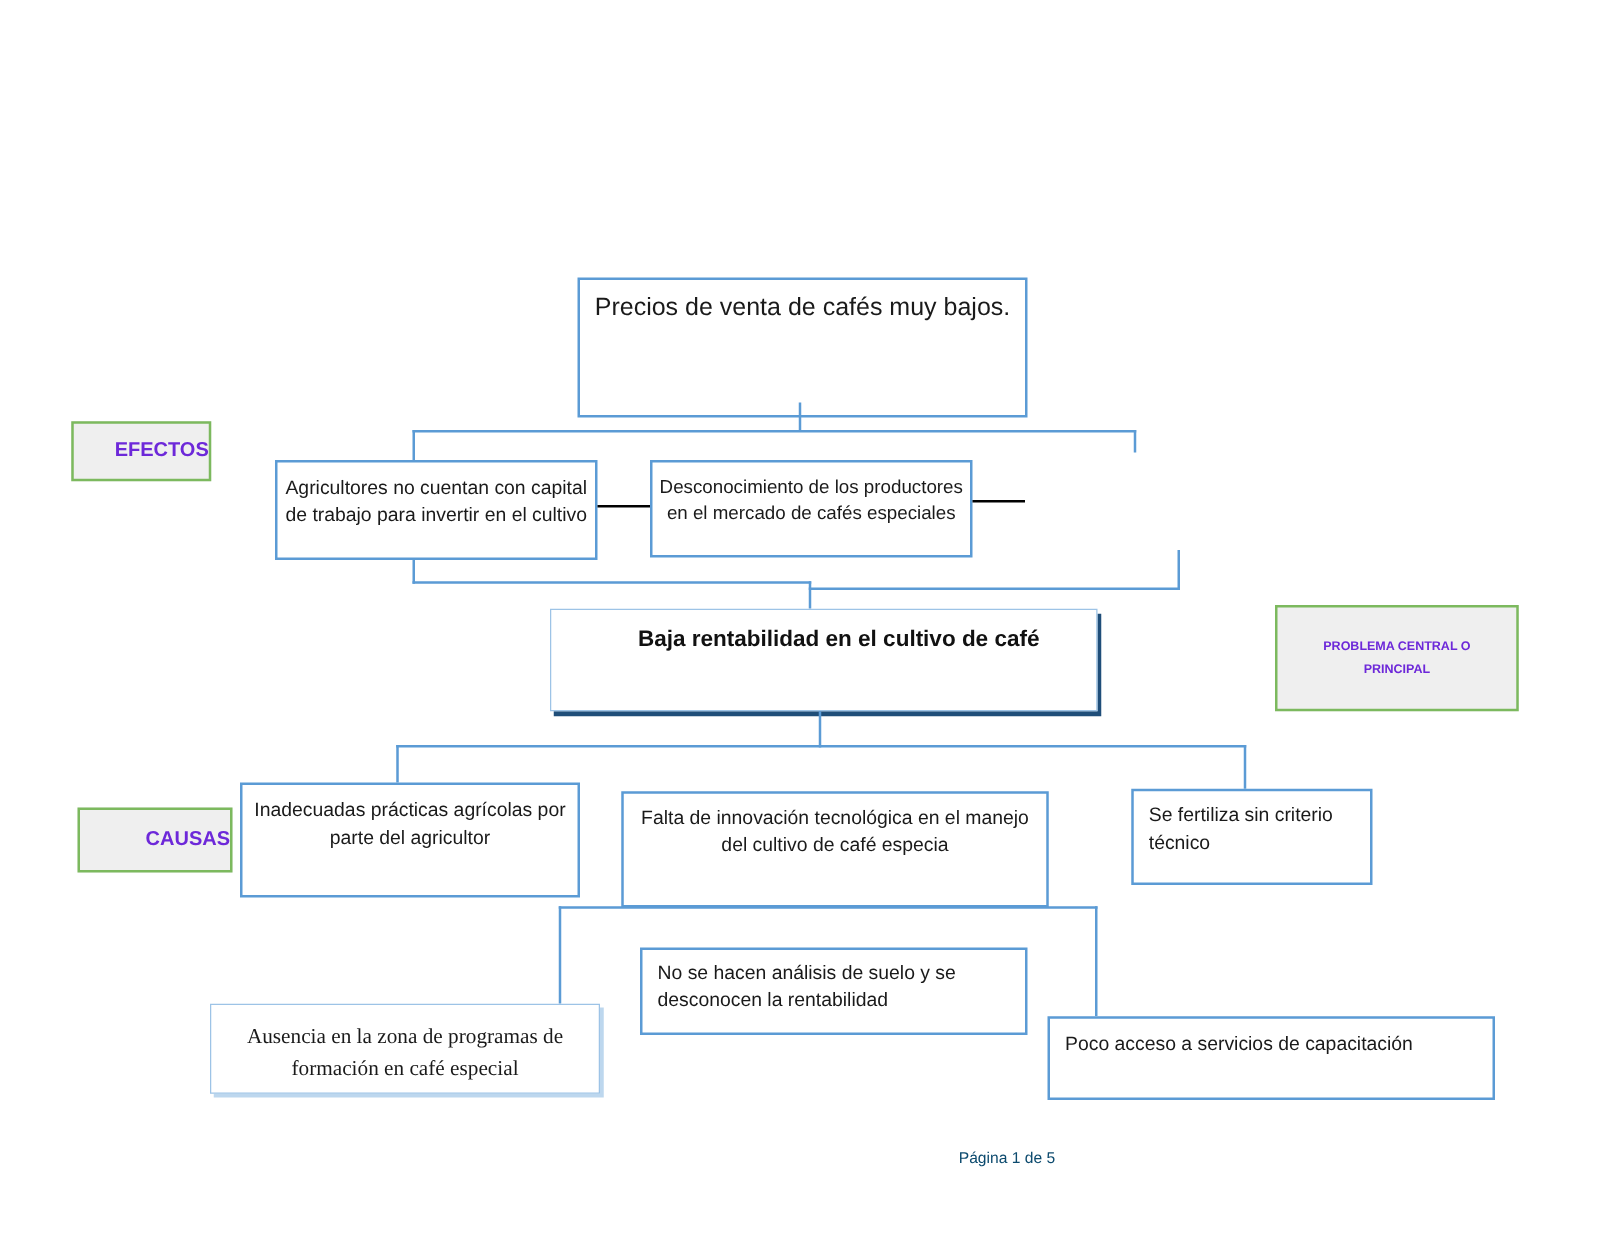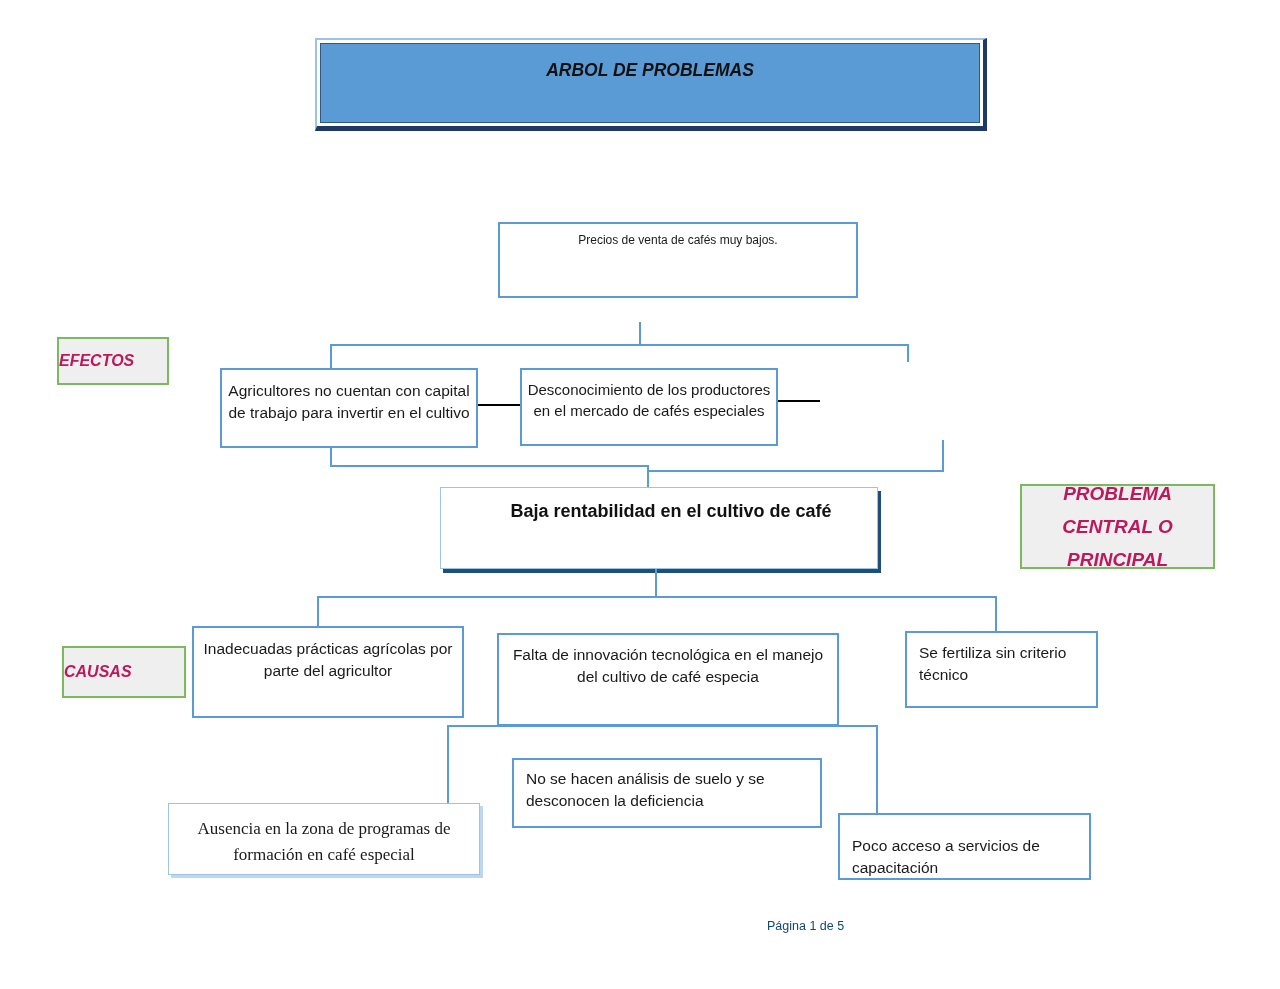--- a/index.html
+++ b/index.html
@@ -31,47 +31,44 @@
   .central{
     left:440px;top:487px;width:438px;height:82px;
     border:1px solid #9DC3E6;background:#ffffff;
     box-shadow:3px 4px 0 #1F4E79;
     text-align:center;padding-top:10px;
     font-weight:bold;font-size:18px;line-height:1.45;color:#111;padding-left:24px;
   }
   
   .sec-label{
     background:#EFEFEF;border:2px solid #7CB95E;
-    font-weight:bold;font-style:italic;font-size:16px;color:#be185d;
-    display:flex;align-items:center;justify-content:flex-start;text-align:center;
+    font-weight:bold;font-size:16px;color:#6d28d9;
+    display:flex;align-items:center;justify-content:flex-end;text-align:center;
   }
-  .sec-label.multi{line-height:1.75;font-size:19px;}
+  .sec-label.multi{line-height:1.75;font-size:10px;}
   .sec-label.multi .inner{display:block;width:130px;margin:0 auto;}
   
   .line{background:#5B9BD5;}
   .line.black{background:#000000;}
   
   .pad-top{padding-top:8px;}
   .serif-node{
     font-family:"Liberation Serif",serif;font-size:17px;
     border:1.5px solid #9DC3E6;box-shadow:3px 3px 0 #BDD7EE;
     background:#fff;text-align:center;padding-top:12px;line-height:1.5;color:#1a1a1a;
   }
   .footer-text{font-size:12.5px;color:#0c4a6e;}
 </style>
 </head>
 <body>
 
 <div class="canvas">
 
-  <div class="abs title-outer">
-    <div class="title-inner">ARBOL DE PROBLEMAS</div>
-  </div>
 
-  <div class="abs node center pad-top" style="left:462px;top:222px;width:360px;height:76px;font-size:12px;margin-left:36px;">
+  <div class="abs node center pad-top" style="left:462px;top:222px;width:360px;height:112px;font-size:20px;">
     <span>Precios de venta de cafés muy bajos.</span>
   </div>
 
   <div class="abs sec-label" style="left:57px;top:337px;width:112px;height:48px;">
     <span>EFECTOS</span>
   </div>
 
   <div class="abs line" style="left:639px;top:322px;width:2px;height:23px;"></div>
   <div class="abs line" style="left:330px;top:344px;width:579px;height:2px;"></div>
   <div class="abs line" style="left:330px;top:344px;width:2px;height:26px;"></div>
@@ -118,26 +115,26 @@
   </div>
   <div class="abs node left" style="left:905px;top:631px;width:193px;height:77px;padding:9px 8px 0 12px;">
     <span>Se fertiliza sin criterio técnico</span>
   </div>
 
   <div class="abs line" style="left:447px;top:725px;width:431px;height:2px;"></div>
   <div class="abs line" style="left:447px;top:725px;width:2px;height:78px;"></div>
   <div class="abs line" style="left:876px;top:725px;width:2px;height:88px;"></div>
 
   <div class="abs node left" style="left:512px;top:758px;width:310px;height:70px;padding:8px 6px 0 12px;">
-    <span>No se hacen análisis de suelo y se desconocen la deficiencia</span>
+    <span>No se hacen análisis de suelo y se desconocen la rentabilidad</span>
   </div>
   <div class="abs serif-node" style="left:168px;top:803px;width:312px;height:72px;">
     <span>Ausencia en la zona de programas de formación en café especial</span>
   </div>
-  <div class="abs node left" style="left:838px;top:813px;width:253px;height:67px;padding:20px 6px 0 12px;">
+  <div class="abs node left" style="left:838px;top:813px;width:358px;height:67px;padding:10px 6px 0 12px;">
     <span>Poco acceso a servicios de capacitación</span>
   </div>
 
   <div class="abs footer-text" style="left:767px;top:919px;">
     <span>Página 1 de 5</span>
   </div>
 
 </div>
 
 </body></html>

